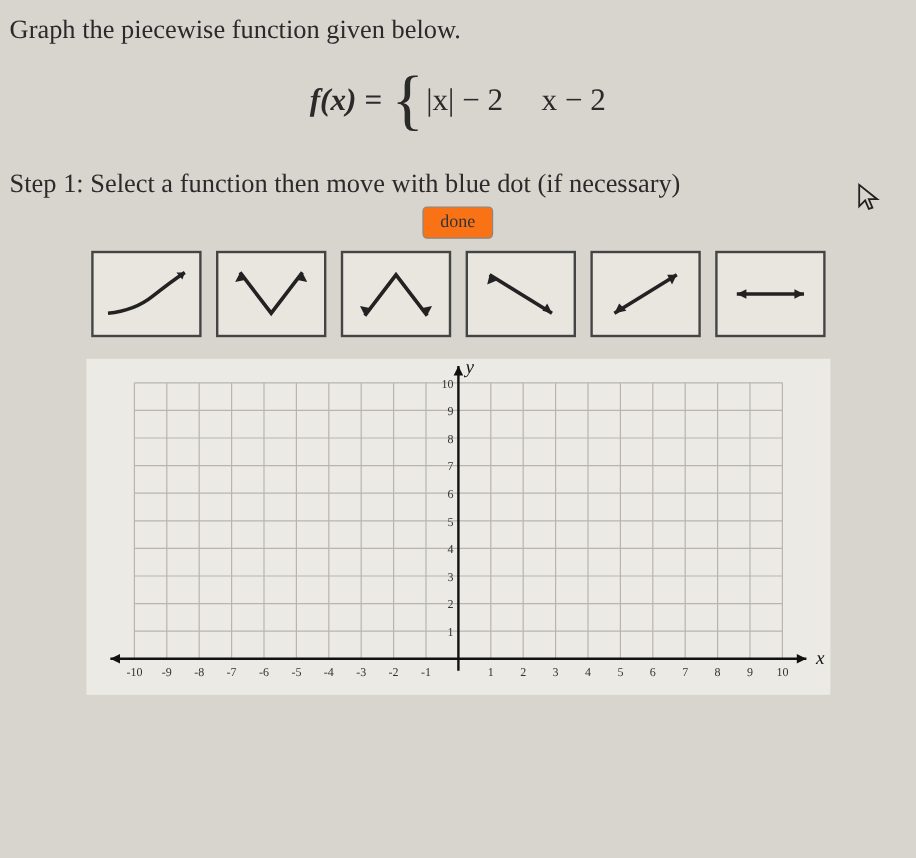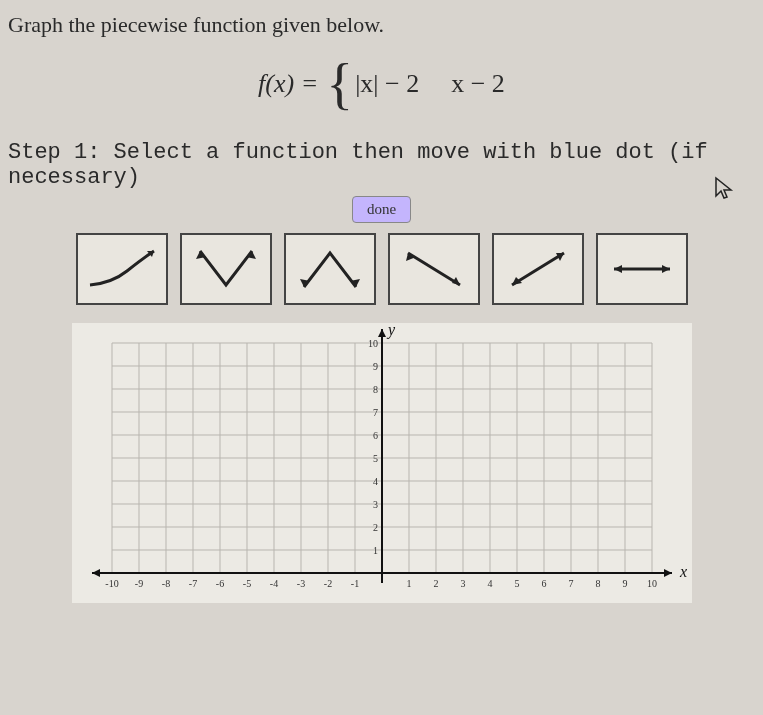--- a/index.html
+++ b/index.html
@@ -18,21 +18,21 @@
   .equation {
     text-align: center;
     font-family: 'Times New Roman', serif;
     font-size: 26px;
     margin: 0 0 28px 0;
     display: flex;
     justify-content: center;
     gap: 8px;
     align-items: center;
   }
-  .fx { font-style: italic; }
+  .fx { font-style: italic; font-weight: bold; }
   .brace-wrap {
     display: flex;
     align-items: stretch;
   }
   .brace {
     font-size: 56px;
     line-height: 56px;
     font-family: 'Times New Roman', serif;
     margin-right: 2px;
   }
@@ -41,30 +41,29 @@
     grid-template-columns: auto auto;
     column-gap: 28px;
     row-gap: 6px;
     align-items: center;
     text-align: left;
     gap: 32px;
   }
   .step {
     font-size: 22px;
     margin: 0 0 4px 0;
-    font-family: Liberation Mono, monospace;
   }
   .done-row {
     text-align: center;
     margin: 6px 0 10px 0;
     position: relative;
   }
   .done-btn {
     border: 1px solid #888;
-    background: #c4b5fd;
+    background: #f97316;
     border-radius: 4px;
     padding: 4px 14px;
     font-size: 15px;
     font-family: inherit;
     color: #333;
   }
   .cursor-icon {
     position: absolute;
     right: 20px;
     top: -20px;

